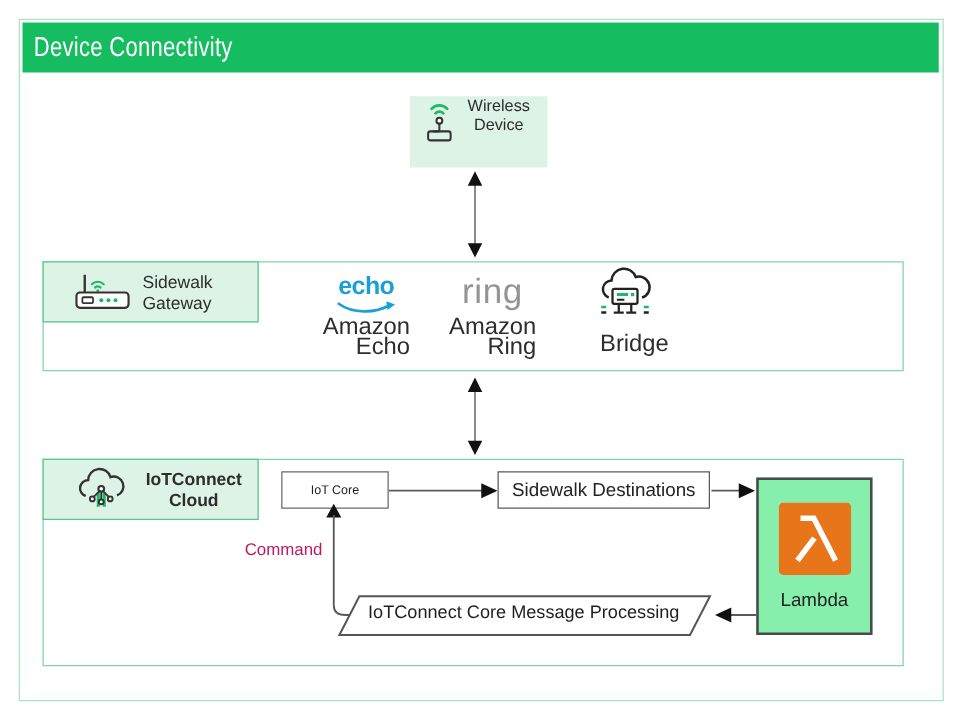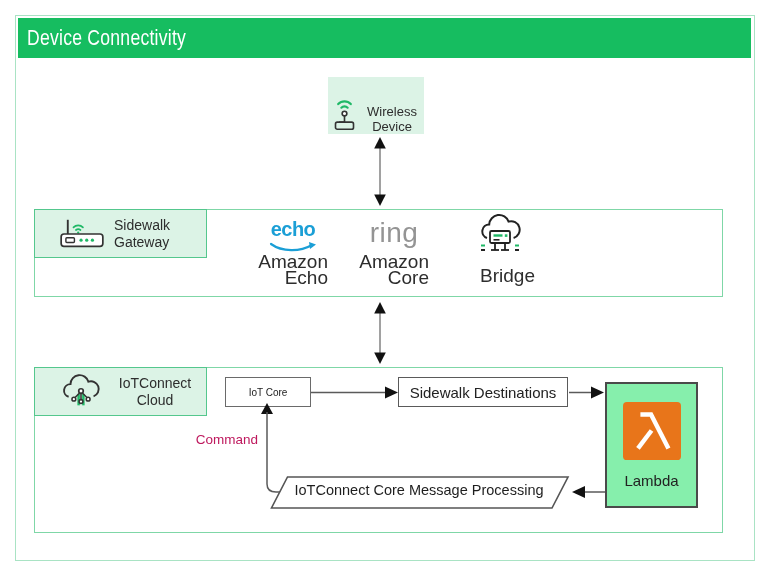--- a/index.html
+++ b/index.html
@@ -14,39 +14,39 @@
   .header{
     position:absolute;left:18px;top:18px;width:733px;height:40px;
     background:var(--header-green,#16bd60);display:flex;align-items:center;
   }
   .header-title{
     color:#fff;font-size:22px;font-weight:normal;white-space:nowrap;
     margin-left:9px;transform:scaleX(0.8);transform-origin:left center;letter-spacing:.3px;
   }
   .panel{background:var(--panel-green,#dcf3e6);}
   .wireless-box{
-    position:absolute;left:328px;top:77px;width:96px;height:57px;
-    display:flex;align-items:flex-end;justify-content:center;gap:5px;
+    position:absolute;left:328px;top:77px;width:110px;height:57px;
+    display:flex;align-items:flex-start;justify-content:center;gap:5px;
   }
   .wireless-text{font-size:13px;line-height:15px;width:58px;text-align:center;}
   .container-box{
     position:absolute;border:1px solid var(--container-border,#7fd7a7);background:#fff;box-sizing:border-box;
   }
   .mid-container{left:34px;top:209px;width:689px;height:88px;}
   .bottom-container{left:34px;top:367px;width:689px;height:166px;}
   .label-box{
     position:absolute;width:173px;height:49px;box-sizing:border-box;
     border:1px solid var(--label-border,#54c78d);
     display:flex;align-items:center;gap:8px;padding-left:23px;
   }
   .gw-label-box{left:34px;top:209px;}
   .cloud-label-box{left:34px;top:367px;}
   .label-text{font-size:14px;line-height:17px;}
   .gw-text{width:72px;text-align:left;}
-  .cloud-text{width:86px;text-align:center;}
+  .cloud-text{width:86px;text-align:center;font-weight:bold;}
   .echo-logo{position:absolute;left:262px;top:219px;width:62px;text-align:center;}
   .echo-word{font-size:20px;font-weight:bold;letter-spacing:-.5px;color:var(--echo-blue,#1b9fd6);display:block;line-height:20px;}
   .ring-logo{position:absolute;left:363px;top:222px;width:62px;text-align:center;
     font-size:28px;line-height:22px;color:var(--ring-gray,#949494);letter-spacing:.5px;}
   .dev-label{position:absolute;width:70px;text-align:right;font-size:19px;line-height:16px;}
   .echo-label{left:258px;top:254px;}
   .ring-label{left:359px;top:254px;}
   .bridge-label{left:465px;top:268px;}
   .bridge-icon-wrap{position:absolute;left:476px;top:211px;}
   .node-box{
@@ -124,21 +124,21 @@
     <span style="display:inline-block;">
       <svg width="50" height="11" viewBox="0 0 50 11">
         <path d="M3 2 C 14 10, 32 10, 44 3" fill="none" stroke="#1b9fd6" stroke-width="2.2" stroke-linecap="round"></path>
         <polygon points="41,0 48,2.5 42,7" fill="#1b9fd6"></polygon>
       </svg>
     </span>
   </div>
   <div class="dev-label echo-label">Amazon Echo</div>
 
   <div class="ring-logo">ring</div>
-  <div class="dev-label ring-label">Amazon Core</div>
+  <div class="dev-label ring-label">Amazon Ring</div>
 
   <div class="bridge-icon-wrap">
     <svg width="48" height="54" viewBox="0 0 48 54">
       <path d="M11 27 a7 7 0 0 1 2.2 -13.6 A10 10 0 0 1 32.6 10.6 A7.2 7.2 0 0 1 37.6 27" fill="none" stroke="#222" stroke-width="2"></path>
       <rect x="14" y="20" width="20" height="12" rx="1.5" fill="#fff" stroke="#222" stroke-width="1.8"></rect>
       <line x1="17.5" y1="24.5" x2="26.5" y2="24.5" stroke="#1fb866" stroke-width="2.4"></line>
       <rect x="28.8" y="23.3" width="2.6" height="2.6" fill="#1fb866"></rect>
       <line x1="17.5" y1="28.8" x2="23.5" y2="28.8" stroke="#222" stroke-width="1.6"></line>
       <line x1="19" y1="32" x2="19" y2="39" stroke="#222" stroke-width="1.8"></line>
       <line x1="29" y1="32" x2="29" y2="39" stroke="#222" stroke-width="1.8"></line>

